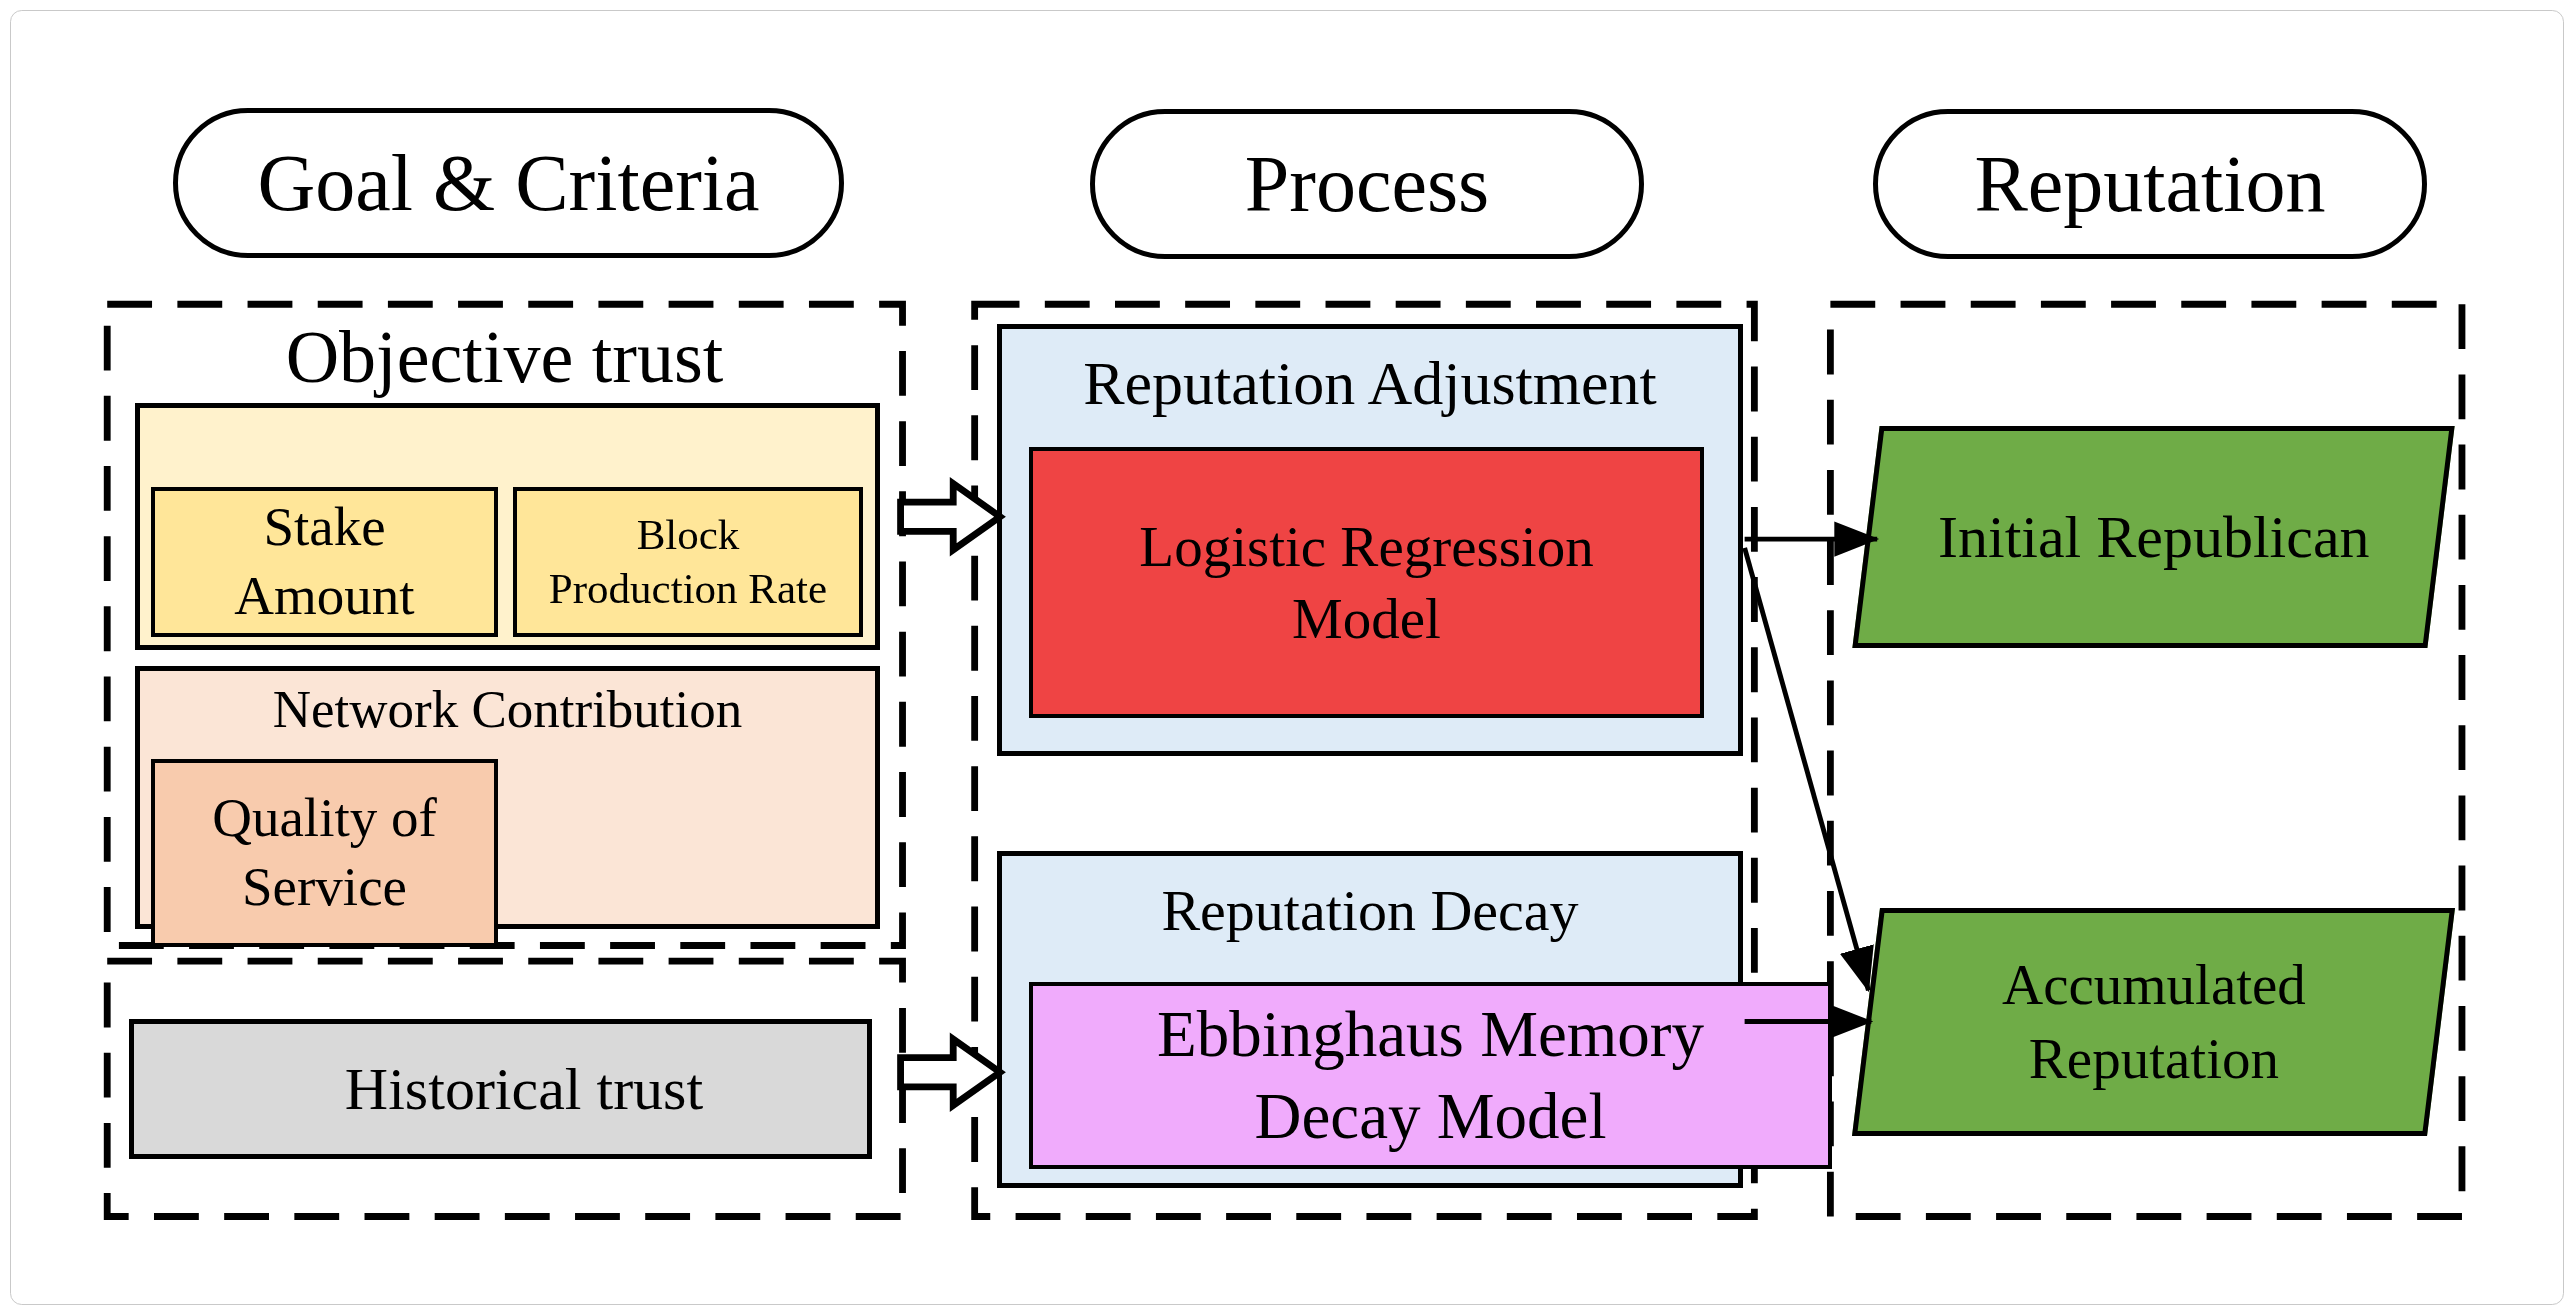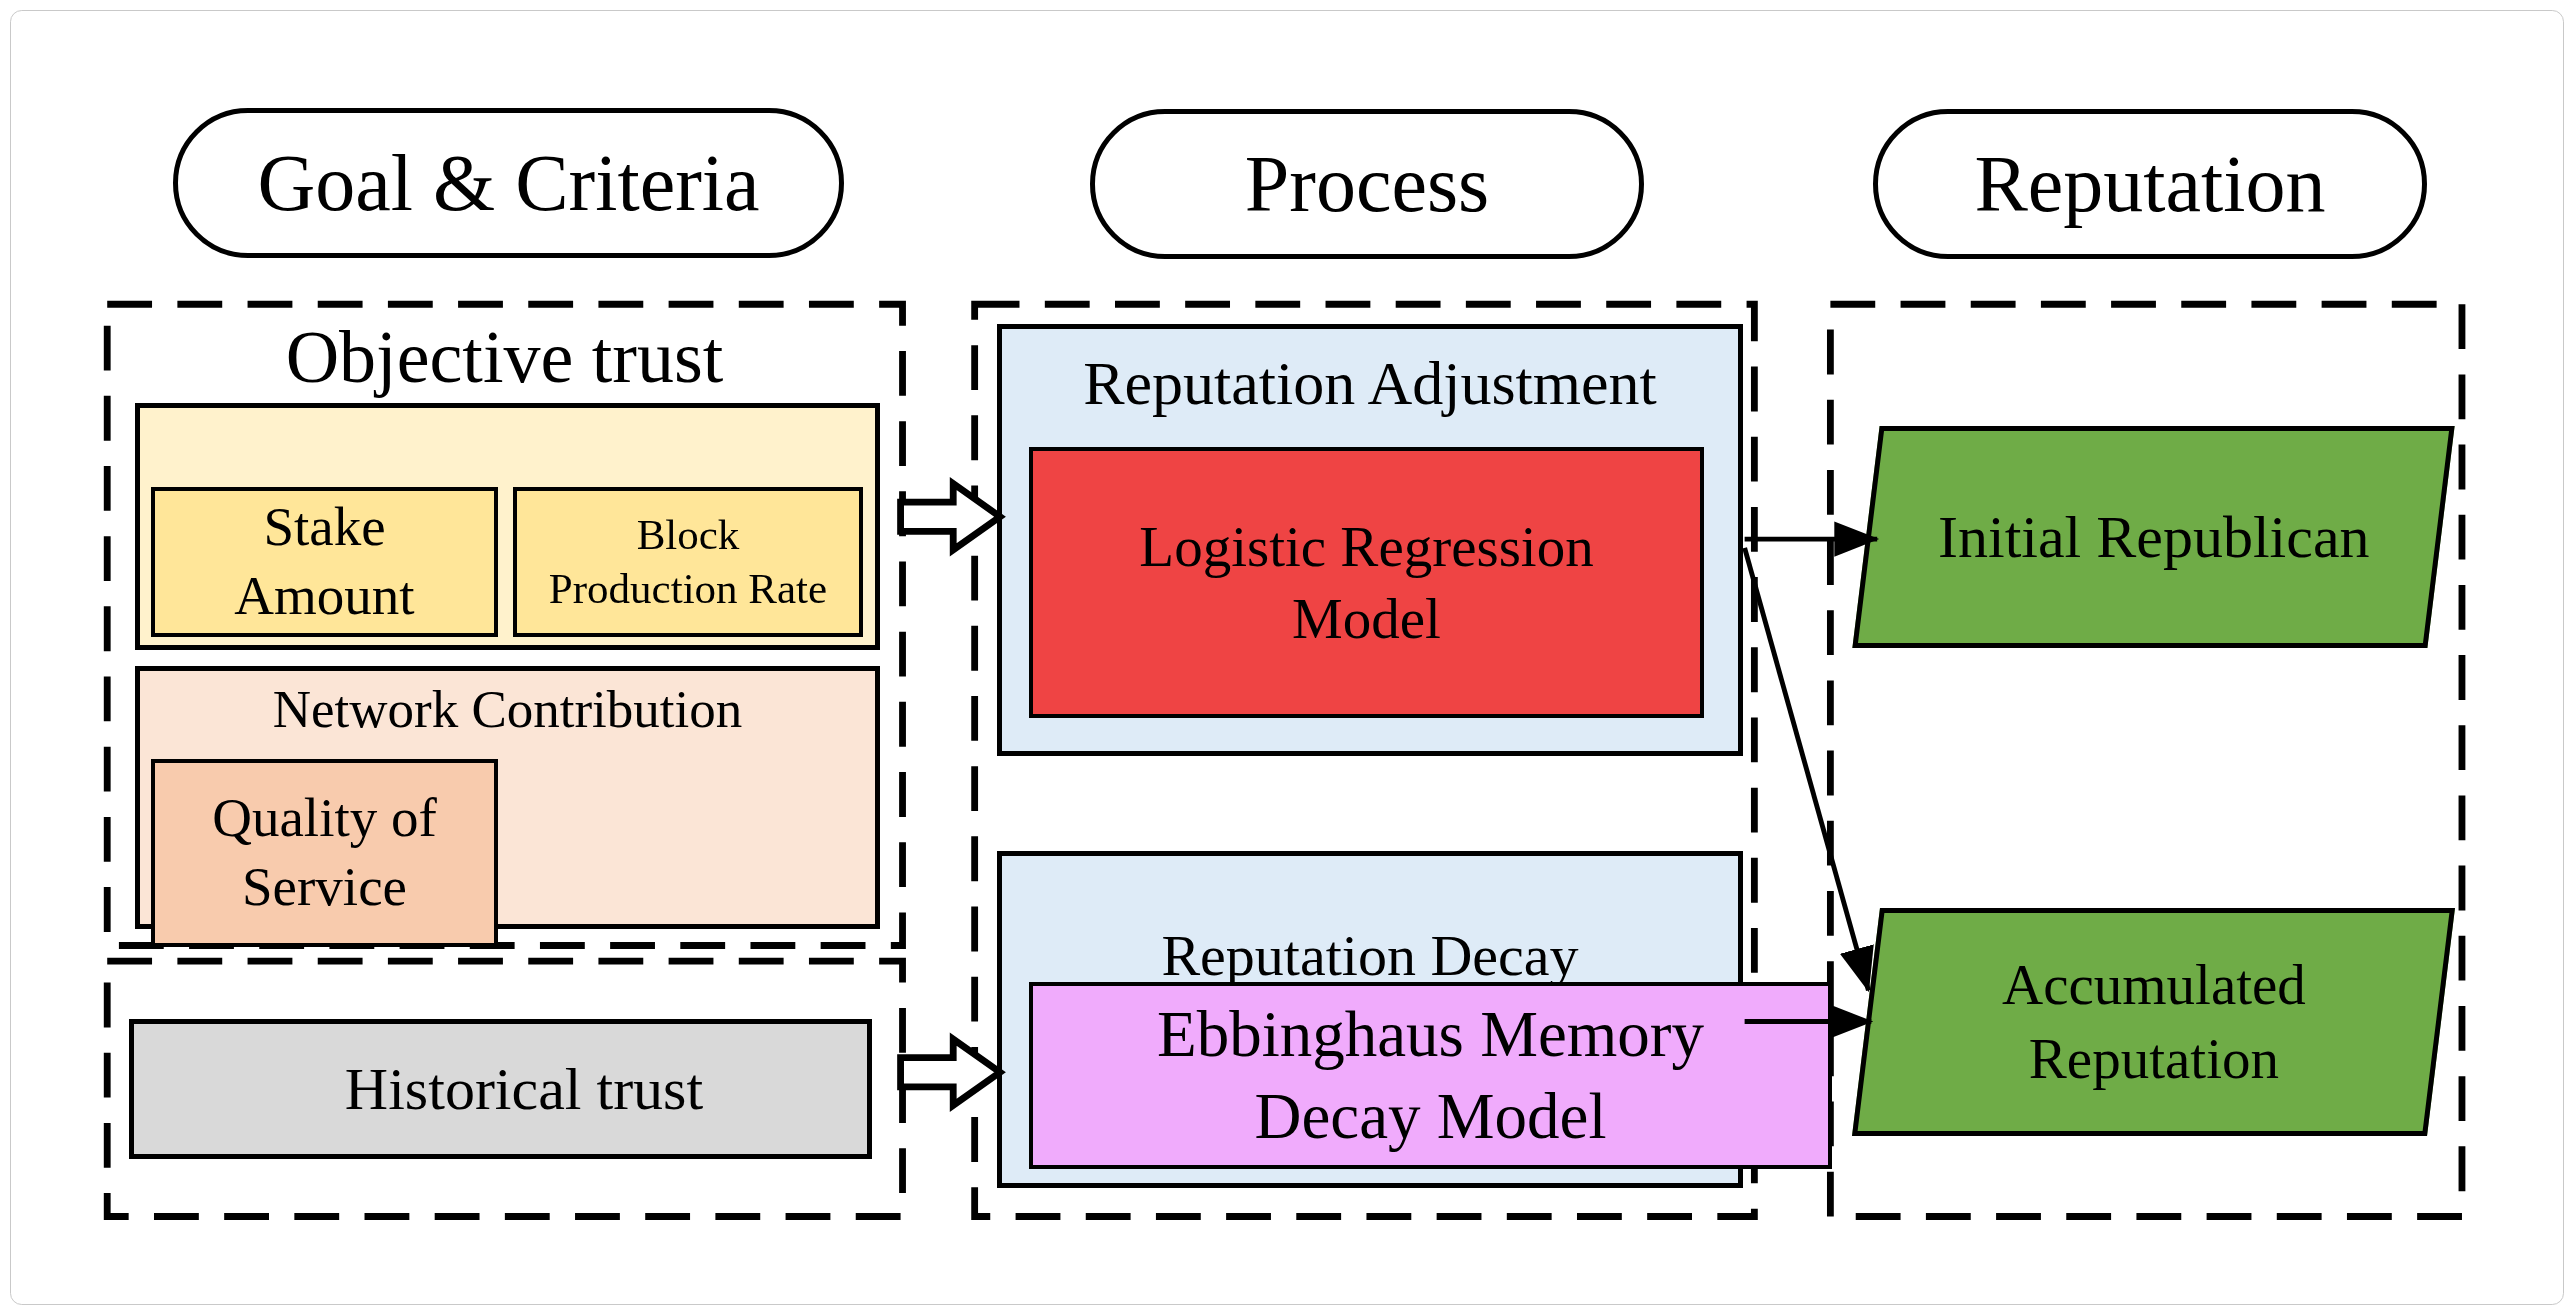--- a/index.html
+++ b/index.html
@@ -89,21 +89,21 @@
     <span>Reputation Adjustment</span>
   </div>
   <div class="ibox abs lines" style="left:1029px;top:447px;width:675px;height:271px;background:#ef4444;font-size:57px;">
     <div>
       <span>Logistic Regression</span>
       <span>Model</span>
     </div>
   </div>
 
   <div class="box abs" style="left:997px;top:851px;width:746px;height:337px;background:#DEEBF7;"></div>
-  <div class="grouplabel abs" style="left:997px;top:913px;width:746px;height:84px;font-size:58px;">
+  <div class="grouplabel abs" style="left:997px;top:868px;width:746px;height:84px;font-size:58px;">
     <span>Reputation Decay</span>
   </div>
   <div class="ibox abs lines" style="left:1029px;top:982px;width:803px;height:187px;background:#f0abfc;font-size:65px;">
     <div>
       <span>Ebbinghaus Memory</span>
       <span>Decay Model</span>
     </div>
   </div>
 
   <div class="para abs" style="left:1866px;top:426px;width:575px;height:222px;background:#6FAC47;font-size:60px;">

